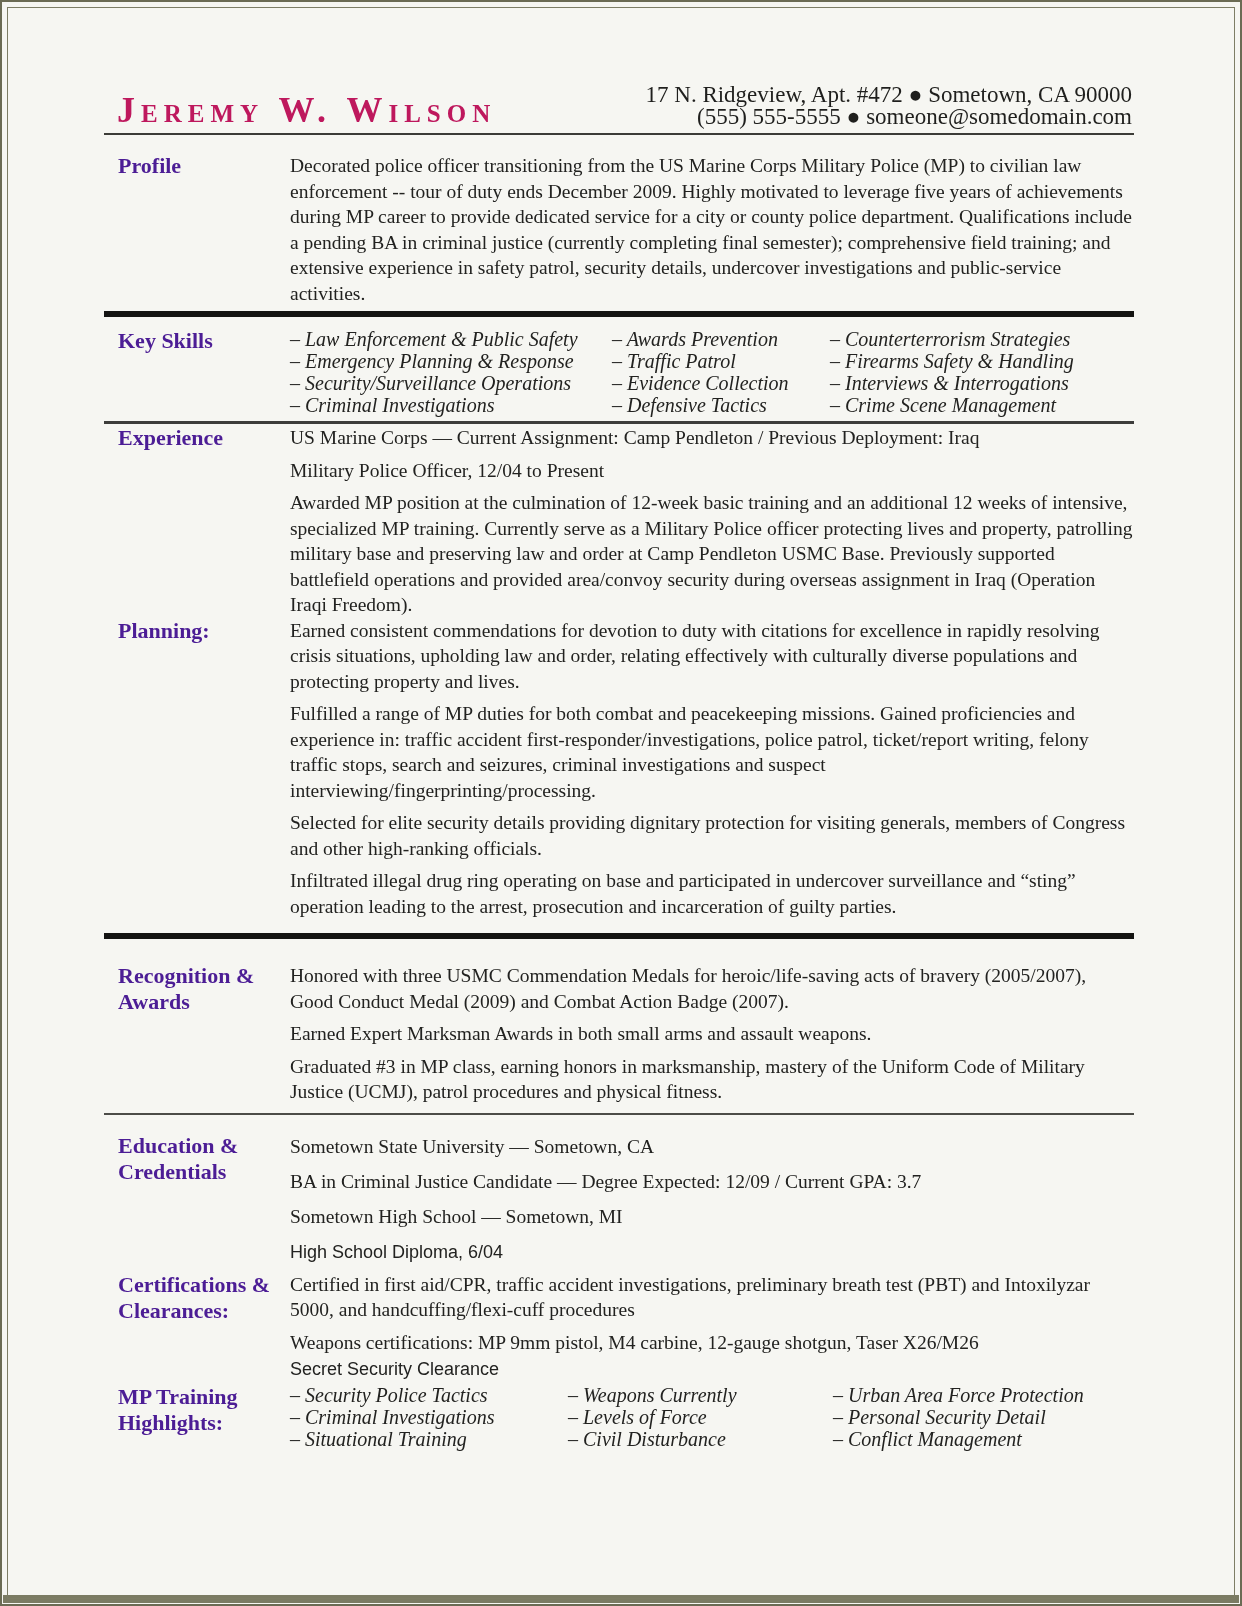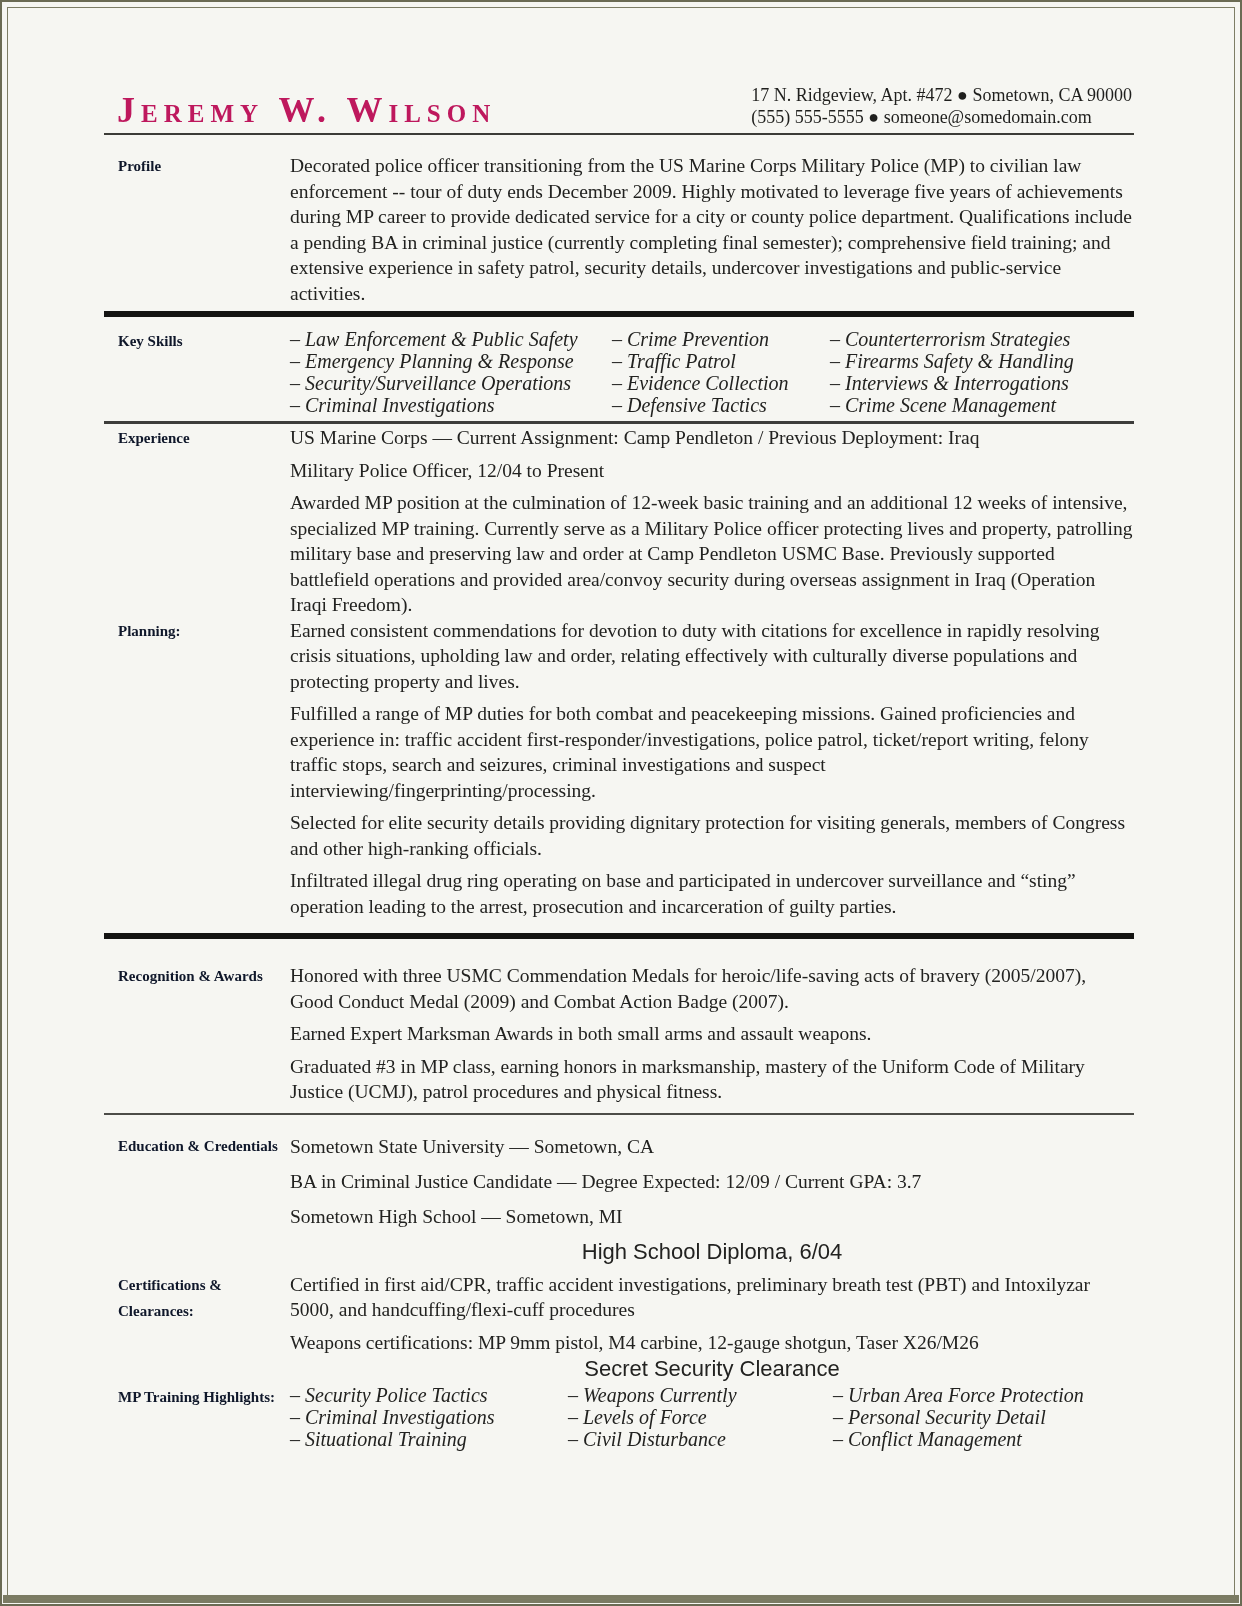--- a/index.html
+++ b/index.html
@@ -60,39 +60,39 @@
   .name {
     font-variant: small-caps;
     font-size: 36px;
     font-weight: 600;
     letter-spacing: 6px;
     color: #be185d;
     padding-left: 13px;
     line-height: 1;
   }
   .contact {
-    text-align: left;
-    font-size: 18px;
+    text-align: right;
+    font-size: 23px;
     line-height: 22px;
     color: #1f1f1d;
     padding-right: 2px;
   }
 
   
   .row {
     display: grid;
     grid-template-columns: 186px 1fr;
     align-items: start;
   }
   .row .label {
     font-weight: bold;
-    font-size: 15px;
+    font-size: 22px;
     line-height: 26px;
     padding-left: 14px;
-    color: #0f172a;
+    color: #4c1d95;
   }
   .body-text {
     font-size: 19.5px;
     line-height: 25.5px;
   }
   .body-text p { margin: 0 0 7px 0; }
   .body-text p:last-child { margin-bottom: 0; }
 
   .profile-row { margin-top: 18px; }
 
@@ -134,22 +134,21 @@
     white-space: nowrap;
   }
   .cols li::before { content: "–  "; }
 
   .exp-employer { margin: 0 0 2px 0; }
   .exp-title { margin: 0 0 7px 0; }
 
   .edu-line { margin: 0 0 3px 0; line-height: 28px; }
   .sans {
     font-family: "Liberation Sans", "DejaVu Sans", sans-serif;
-    font-size: 22px;
-    text-align: center;
+    font-size: 18px;
   }
   .clearance-line { margin-top: 1px; line-height: 26px; }
 
   .recognition-row { }
   .training-row { margin-top: 2px; }
 </style>
 </head>
 <body>
 
 <div class="page">
@@ -179,21 +178,21 @@
     <div class="row">
       <div class="label">Key Skills</div>
       <div class="cols skills-grid">
         <ul>
           <li>Law Enforcement &amp; Public Safety</li>
           <li>Emergency Planning &amp; Response</li>
           <li>Security/Surveillance Operations</li>
           <li>Criminal Investigations</li>
         </ul>
         <ul>
-          <li>Crime Prevention</li>
+          <li>Awards Prevention</li>
           <li>Traffic Patrol</li>
           <li>Evidence Collection</li>
           <li>Defensive Tactics</li>
         </ul>
         <ul>
           <li>Counterterrorism Strategies</li>
           <li>Firearms Safety &amp; Handling</li>
           <li>Interviews &amp; Interrogations</li>
           <li>Crime Scene Management</li>
         </ul>

